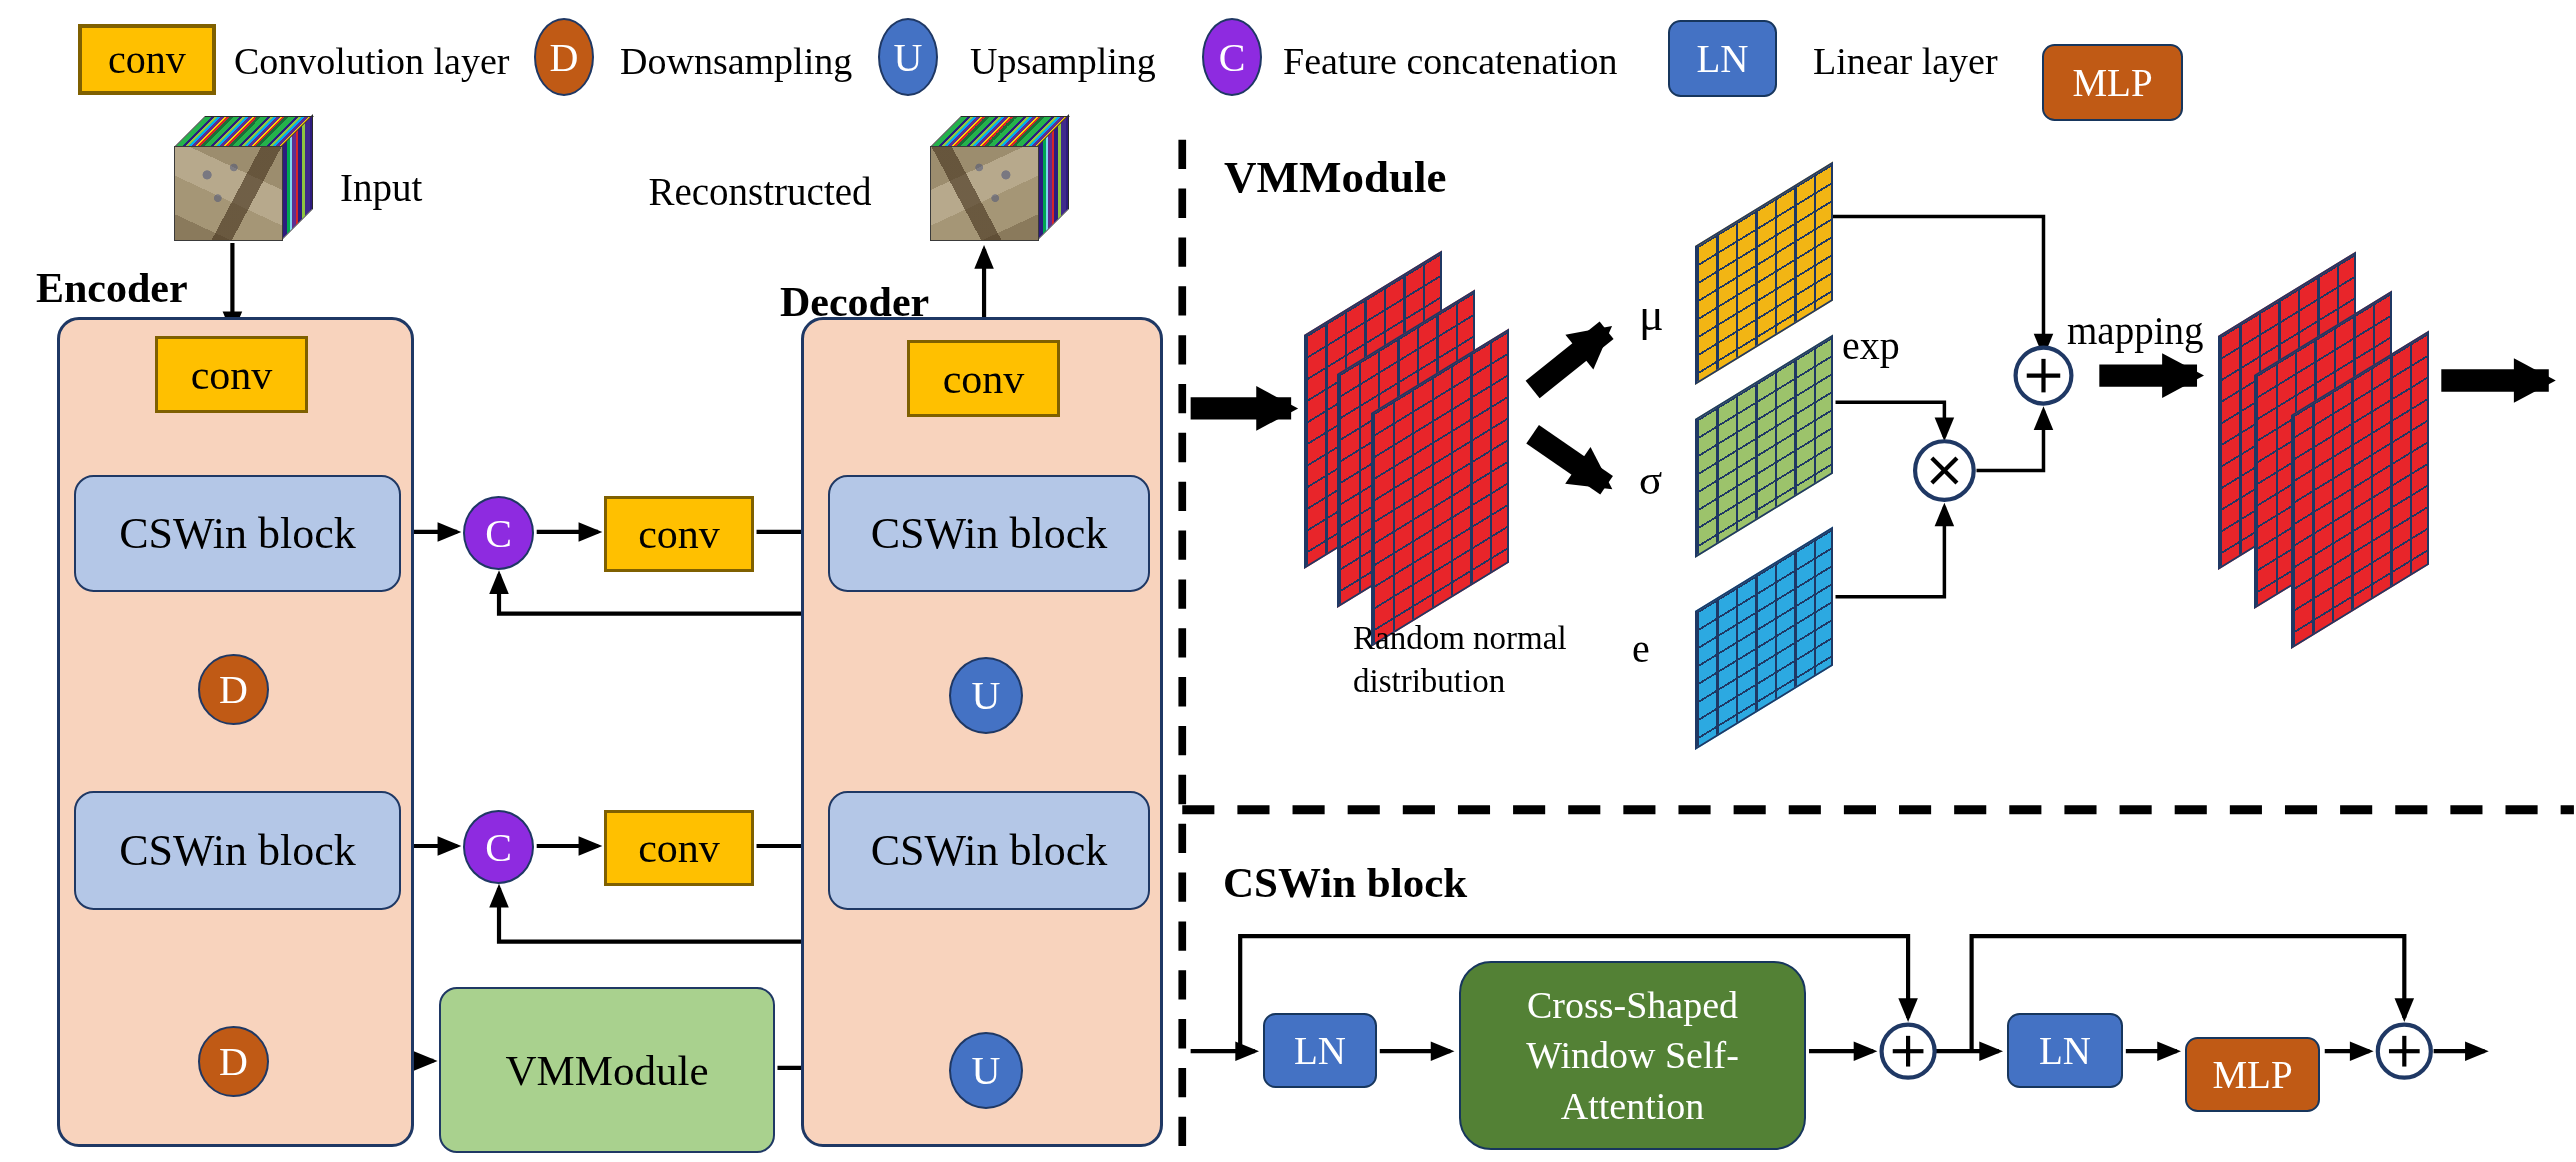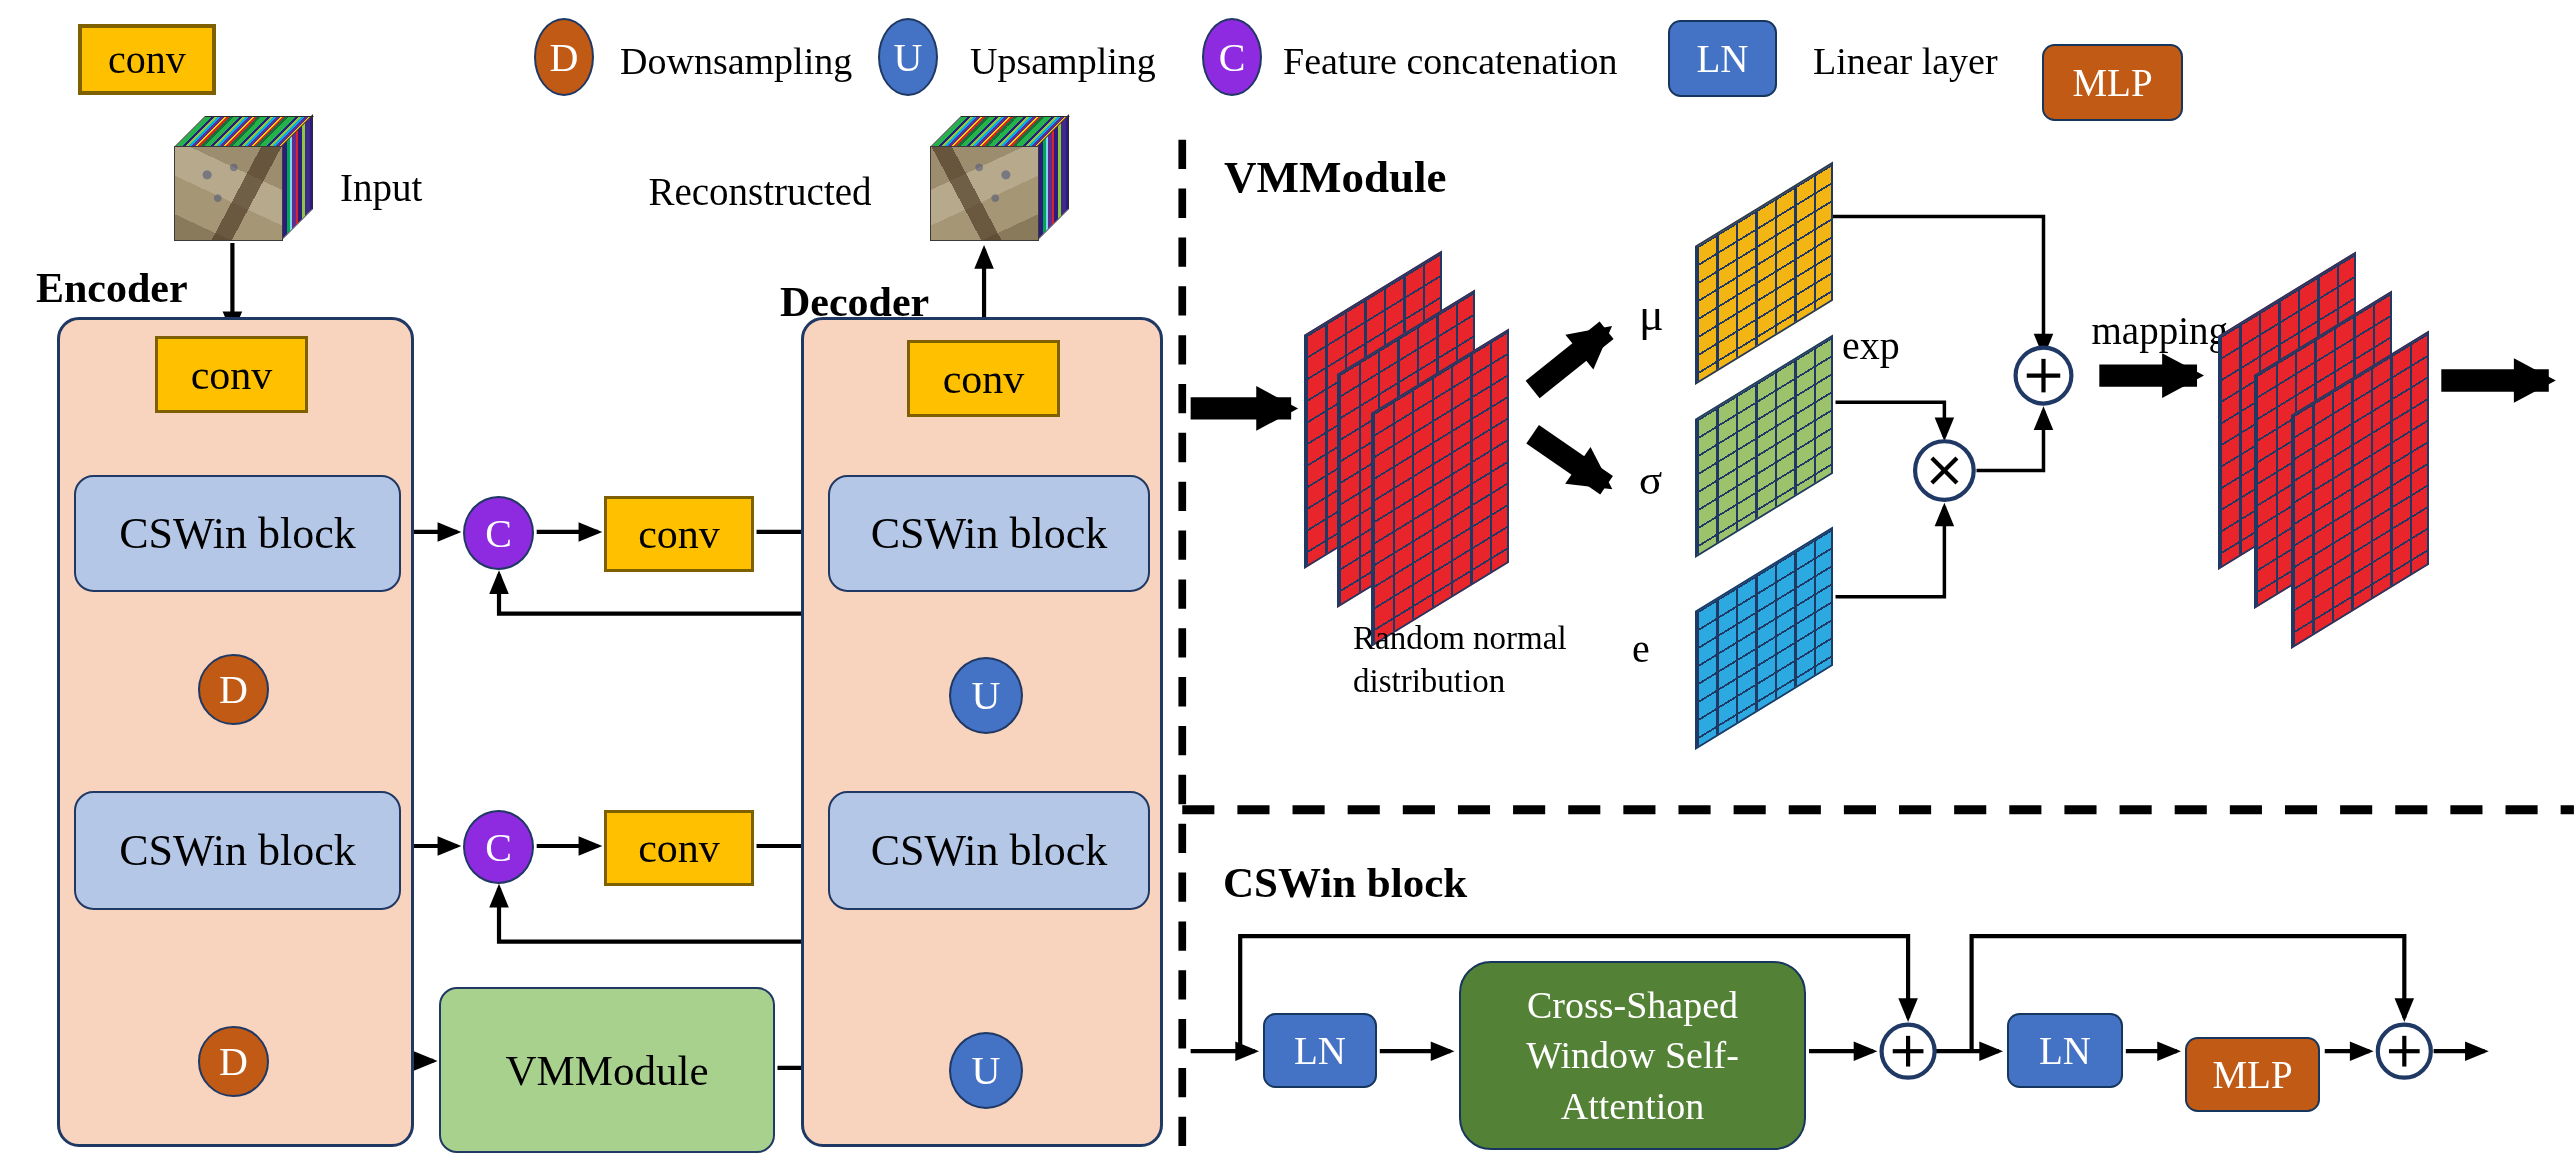--- a/index.html
+++ b/index.html
@@ -144,20 +144,21 @@
     <g>
       <circle cx="3445" cy="1506" r="38" fill="#fff" stroke="#1F3864" stroke-width="6"></circle>
       <g stroke="#000" stroke-width="6">
         <line x1="3423" y1="1506" x2="3467" y2="1506"></line>
           <line x1="3445" y1="1484" x2="3445" y2="1528"></line>
       </g>
     </g>
   </svg>
 
   <div class="abs flexc leg-conv" style="left:78px;top:24px;width:130px;height:63px;">conv</div>
+  <div class="abs leg-lbl" style="left:234px;top:39px;">Convolution layer</div>
 
   <div class="abs flexc circle d-circ leg-ell" style="left:534px;top:18px;width:56px;height:74px;">D</div>
   <div class="abs leg-lbl" style="left:620px;top:39px;">Downsampling</div>
 
   <div class="abs flexc circle u-circ leg-ell" style="left:878px;top:18px;width:56px;height:74px;">U</div>
   <div class="abs leg-lbl" style="left:970px;top:39px;">Upsampling</div>
 
   <div class="abs flexc circle c-circ leg-ell" style="left:1202px;top:18px;width:56px;height:74px;">C</div>
   <div class="abs leg-lbl" style="left:1283px;top:39px;">Feature concatenation</div>
 
@@ -220,21 +221,21 @@
   <div class="abs sheet grid-s grn-sh" style="left:1695px;top:419px;width:134px;height:135px;"></div>
   <div class="abs lbl" style="left:1842px;top:322px;font-size:40px;">exp</div>
 
   <div class="abs" style="left:1353px;top:617px;font-size:33px;line-height:1.3;">
     <div>Random normal</div>
     <div>distribution</div>
   </div>
   <div class="abs lbl" style="left:1632px;top:625px;font-size:40px;">e</div>
   <div class="abs sheet grid-s blu-sh" style="left:1695px;top:611px;width:134px;height:135px;"></div>
 
-  <div class="abs lbl" style="left:2067px;top:308px;width:161px;text-align:right;">mapping</div>
+  <div class="abs lbl" style="left:2067px;top:308px;width:161px;text-align:left;">mapping</div>
 
   <div>
     <div class="abs sheet grid-t red-sh" style="left:2218px;top:336px;width:134px;height:230px;"></div>
     <div class="abs sheet grid-t red-sh" style="left:2254px;top:375px;width:134px;height:230px;"></div>
     <div class="abs sheet grid-t red-sh" style="left:2291px;top:415px;width:134px;height:230px;"></div>
   </div>
 
   <div class="abs title" style="left:1223px;top:858px;font-size:43px;">CSWin block</div>
 
   <div class="abs flexc lnbox" style="left:1263px;top:1013px;width:110px;height:71px;">LN</div>

